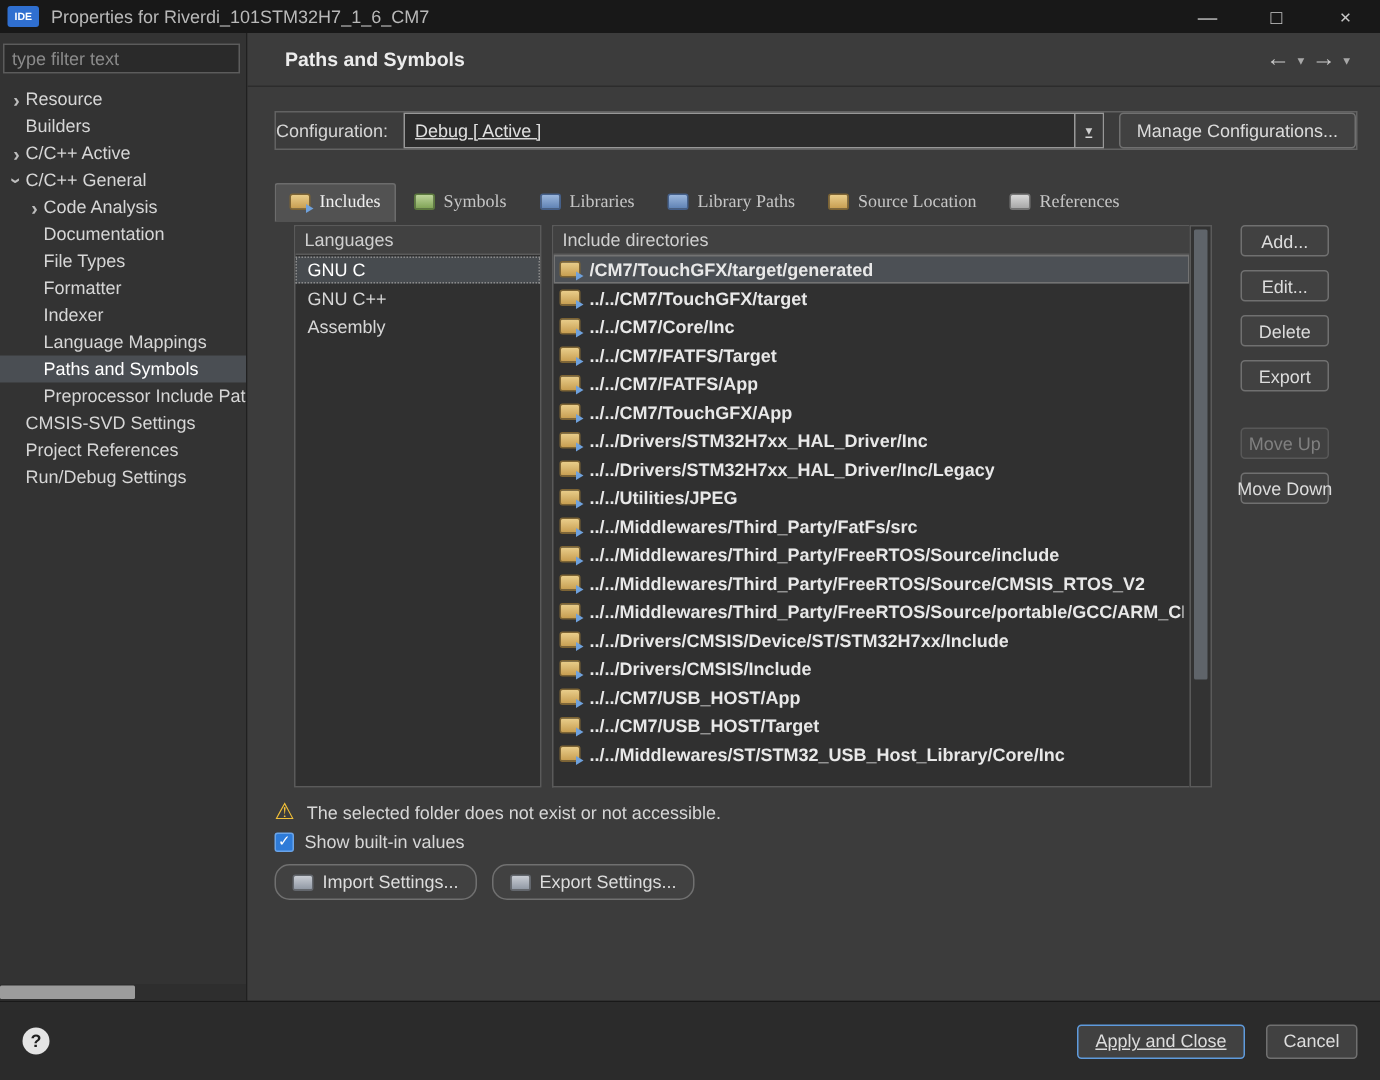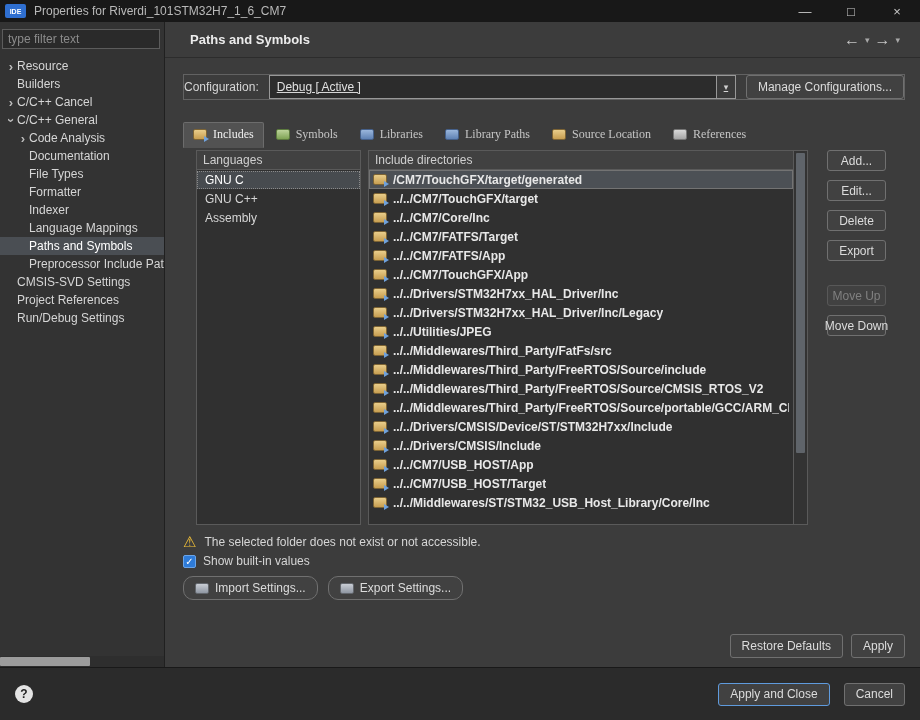--- a/index.html
+++ b/index.html
@@ -42,21 +42,21 @@
   .cfg-label { flex:none; }
   .combo { flex:1; height:24px; background:#2c2c2c; border:1px solid #989898; display:flex; align-items:center; min-width:0;text-decoration:underline; }
   .combo-val { flex:1; padding:0 7px; white-space:nowrap; overflow:hidden; color:#e0e0e0; }
   .combo-btn { width:19px; height:100%; border-left:1px solid #989898; background:#3a3a3a; display:flex;
     align-items:center; justify-content:center; font-size:9px; color:#cfcfcf; flex:none; }
   .btn { background:#414141; border:1px solid #707070; border-radius:3px; color:#dcdcdc; font-size:12px;
     font-family:inherit; height:24px; padding:0 11px; display:inline-flex; align-items:center; justify-content:center;
     gap:6px; cursor:default; white-space:nowrap; flex:none; }
   .btn.disabled { color:#808080; border-color:#585858; }
   .btn.pill { border-radius:10px; }
-  .btn.primary { border-color:#5f9bdd; }
+  .btn.primary { border-color:#5f9bdd;text-decoration:underline; }
   
   .tabs { display:flex; margin-top:22px; align-items:flex-end; gap:2px; flex:none; }
   .tab { display:flex; align-items:center; gap:6px; padding:4px 9px 5px 9px; color:#c6c6c6; border:1px solid transparent;font-family:Liberation Serif, serif; }
   .tab.active { background:#525252; border-color:#6c6c6c; border-bottom-color:transparent; color:#f0f0f0; border-radius:2px 2px 0 0; }
   
   .mi { width:14px; height:11px; flex:none; position:relative; border-radius:2px;
     background:linear-gradient(#e9cd8a,#c79e51); border:1px solid #7d6434; }
   .mi.inc::after { content:""; position:absolute; right:-3px; bottom:-3px; width:0; height:0;
     border-style:solid; border-width:3px 0 3px 5px; border-color:transparent transparent transparent #6fa1dc; }
   .mi.sym { background:linear-gradient(#bcd39a,#7fa355); border-color:#5c7a3e; }
@@ -117,21 +117,21 @@
       <div class="trow lvl0">
           <span class="arrow right"></span>
           <span>Resource</span>
         </div>
       <div class="trow lvl0">
           <span class="arrow"></span>
           <span>Builders</span>
         </div>
       <div class="trow lvl0">
           <span class="arrow right"></span>
-          <span>C/C++ Cancel</span>
+          <span>C/C++ Active</span>
         </div>
       <div class="trow lvl0">
           <span class="arrow down"></span>
           <span>C/C++ General</span>
         </div>
       <div class="trow lvl1">
           <span class="arrow right"></span>
           <span>Code Analysis</span>
         </div>
       <div class="trow lvl1">
@@ -344,24 +344,20 @@
         <button class="btn pill">
             <span class="mi tool"></span>
             <span>Import Settings...</span>
           </button>
         <button class="btn pill">
             <span class="mi tool"></span>
             <span>Export Settings...</span>
           </button>
       </div>
 
-      <div class="bottomrow">
-        <button class="btn">Restore Defaults</button>
-        <button class="btn">Apply</button>
-      </div>
     </div>
   </div>
 </div>
 
 <div class="bbar">
   <span class="help">?</span>
   <span class="spacer"></span>
   <button class="btn primary">Apply and Close</button>
   <button class="btn">Cancel</button>
 </div>

